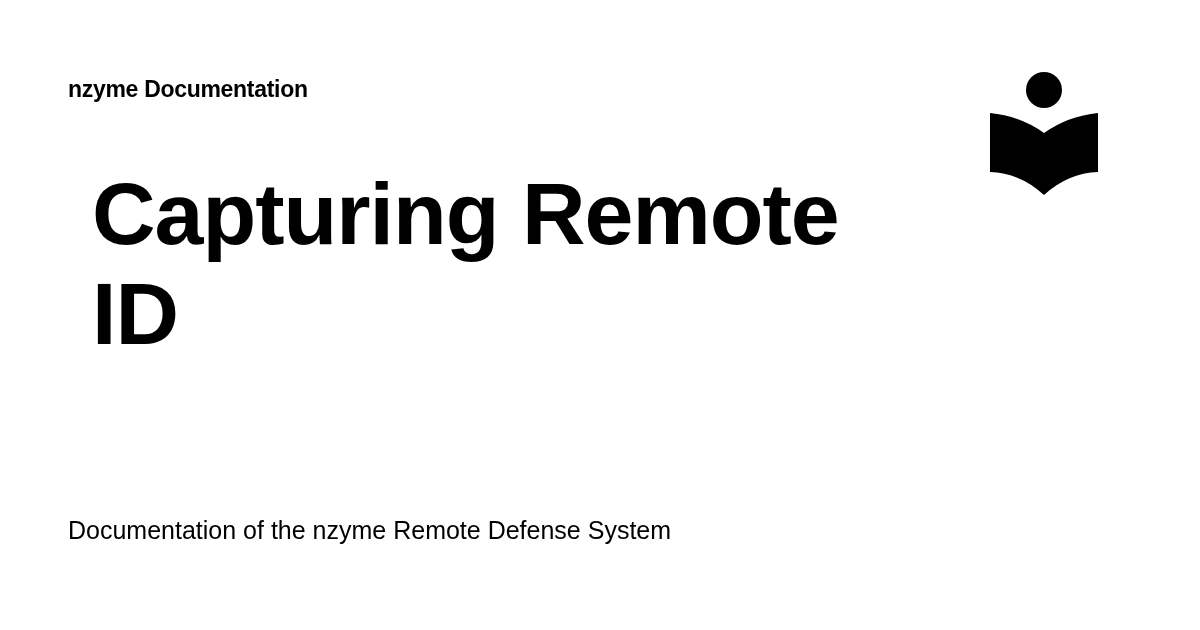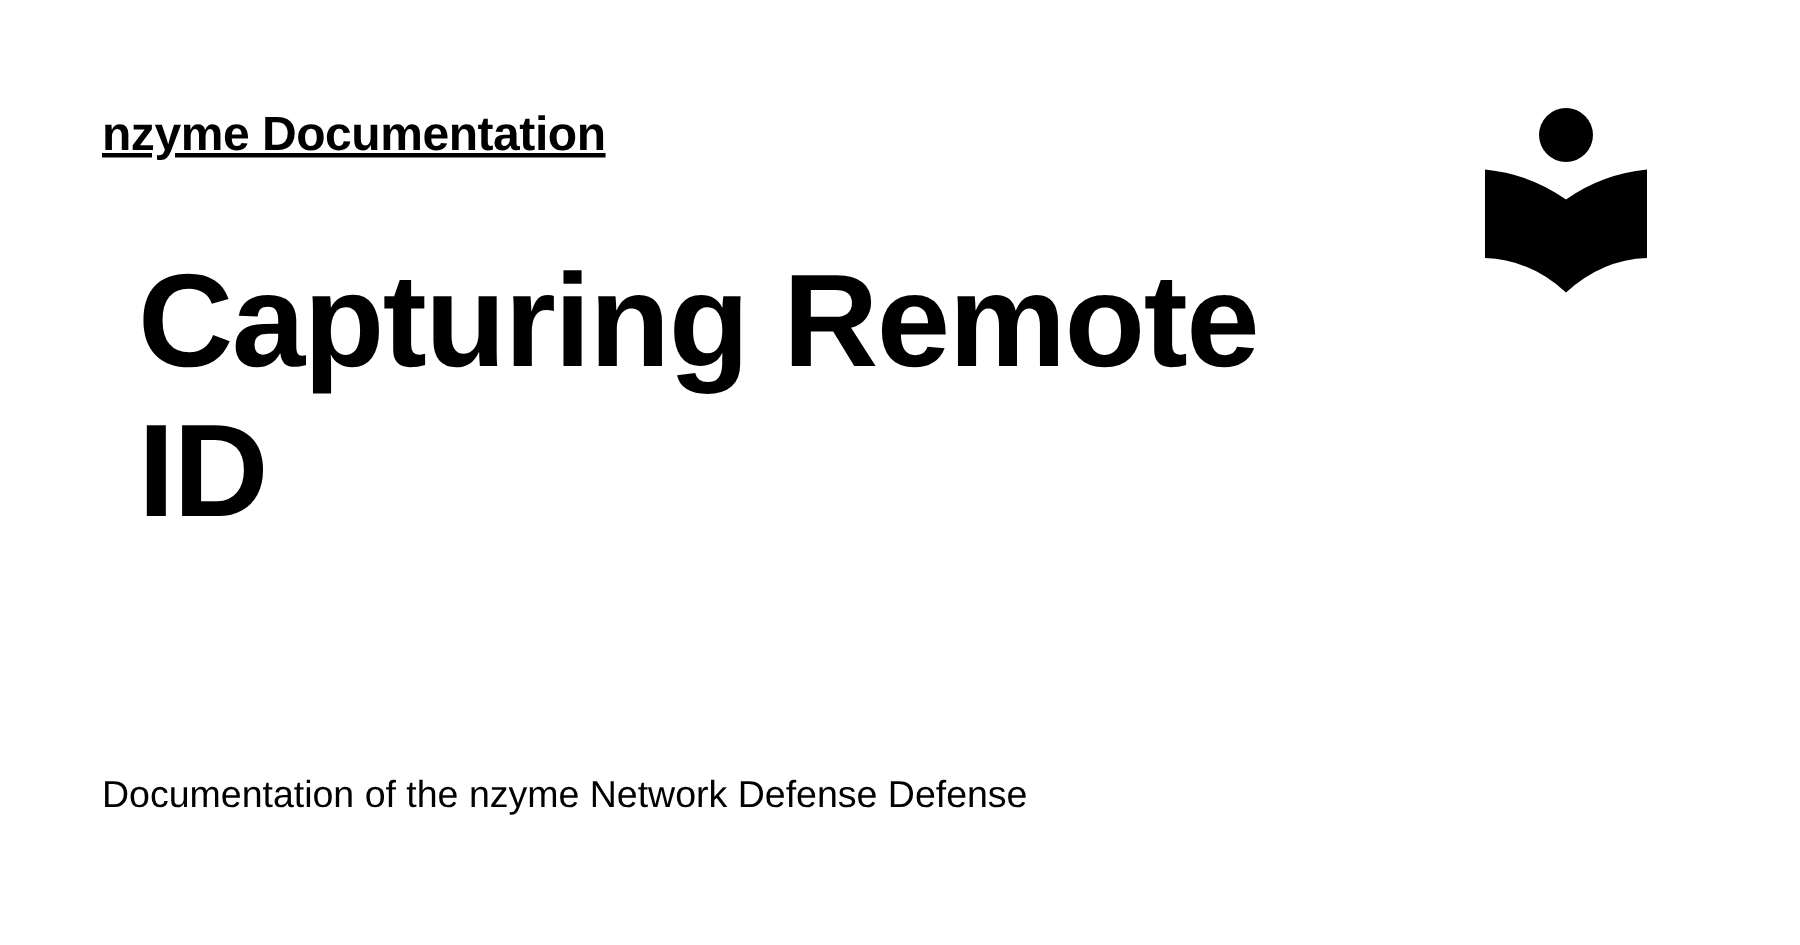--- a/index.html
+++ b/index.html
@@ -3,22 +3,22 @@
   <meta charset="utf-8">
   <style>
     html, body { margin: 0; padding: 0; }
     body {
       width: 1200px; height: 630px; background: #ffffff; color: #000000;
       position: relative; overflow: hidden;
       font-family: "Liberation Sans", "DejaVu Sans", sans-serif;
     }
     .site-title {
       position: absolute; left: 68px; top: 70px;
-      font-size: 32px; font-weight: bold; letter-spacing: -0.3px;
-      line-height: 38px; white-space: nowrap; text-decoration: underline;
+      font-size: 23px; font-weight: bold; letter-spacing: -0.3px;
+      line-height: 38px; white-space: nowrap;
     }
     .page-title {
       position: absolute; left: 64px; top: 164px; width: 800px;
       font-size: 88px; font-weight: bold; line-height: 100px;
       letter-spacing: -1px;
       margin-left: 28px;
     }
     .description {
       position: absolute; left: 68px; top: 514px;
       font-size: 25px; line-height: 32px; white-space: nowrap;
@@ -27,20 +27,20 @@
       position: absolute; left: 990px; top: 72px; width: 108px; height: 124px;
     }
   </style>
 </head>
 <body>
 
 <div class="site-title">nzyme Documentation</div>
 
 <div class="page-title">Capturing Remote ID</div>
 
-<div class="description">Documentation of the nzyme Network Defense Defense</div>
+<div class="description">Documentation of the nzyme Remote Defense System</div>
 
 <div class="logo">
   <svg width="108" height="124" viewBox="0 0 108 124">
     <circle cx="54" cy="18" r="18" fill="#000"></circle>
     <path d="M0 41 Q30 44 54 61 Q78 44 108 41 L108 100 Q78 101 54 123 Q30 101 0 100 Z" fill="#000"></path>
   </svg>
 </div>
 
 </body></html>

